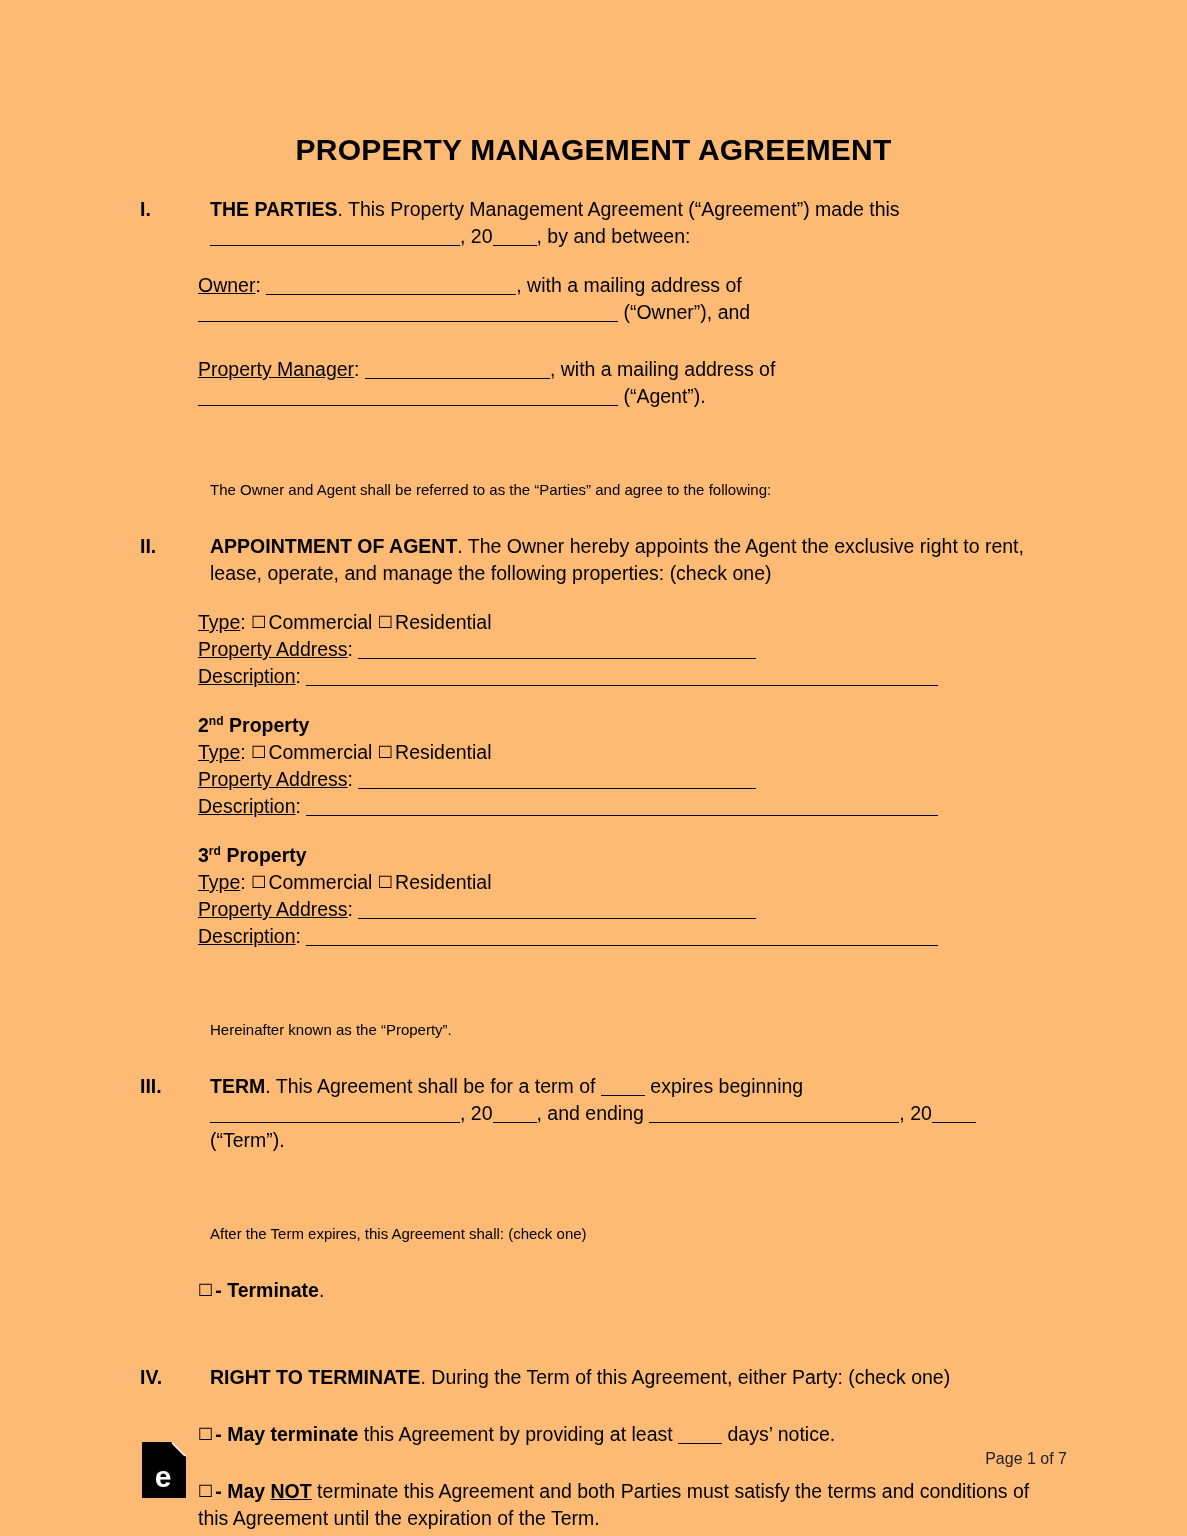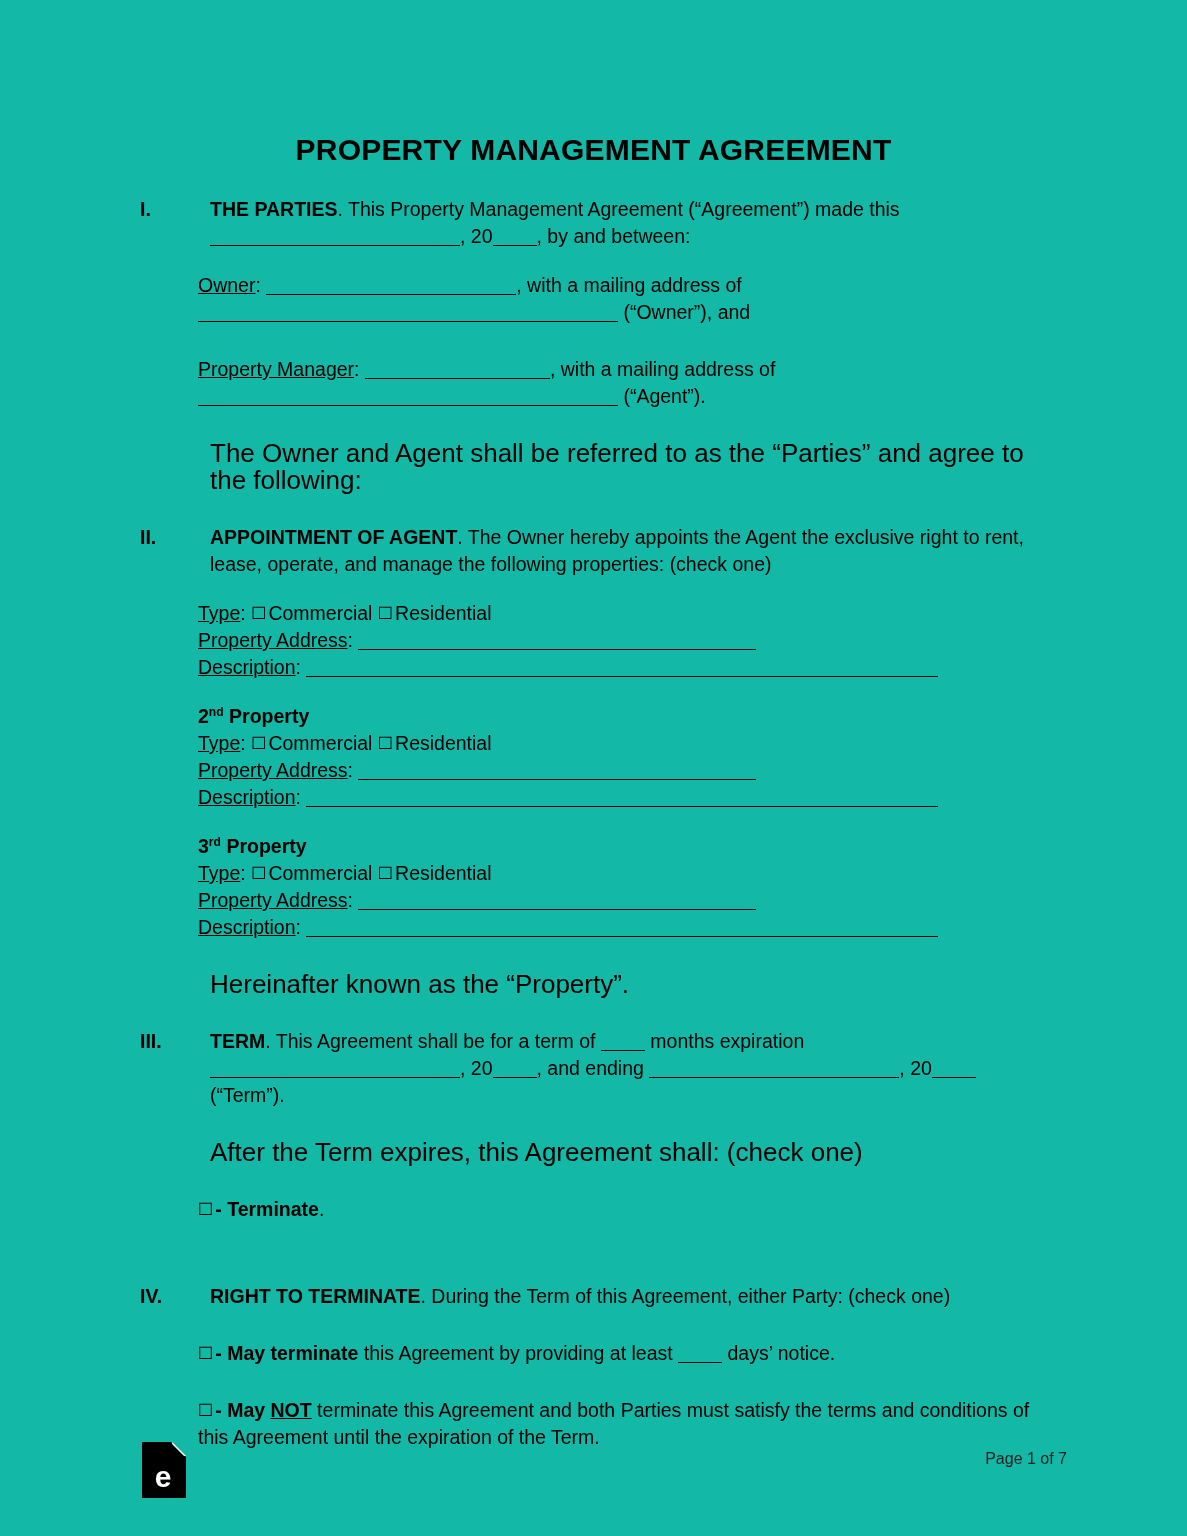--- a/index.html
+++ b/index.html
@@ -8,21 +8,21 @@
     background: #ffffff;
   }
   body {
     font-family: "Liberation Sans", sans-serif;
     color: #000000;
   }
   .page {
     position: relative;
     width: 1187px;
     height: 1536px;
-    background: #14b8a6;
+    background: #fdba74;
     overflow: hidden;
     box-sizing: border-box;
   }
   .doc-title {
     position: absolute;
     top: 133px;
     left: 0;
     width: 1187px;
     text-align: center;
     font-size: 30px;
@@ -46,23 +46,24 @@
     font-size: 19.5px;
     font-weight: bold;
     line-height: 27px;
   }
   .body-col {
     flex: 1 1 auto;
     font-size: 19.5px;
     line-height: 27px;
   }
   .para {
-    font-size: 26px;
+    font-size: 15px;
     line-height: 27px;
     margin-left: 70px;
+    margin-top: 36px;
   }
   .indent {
     margin-left: 58px;
     font-size: 19.5px;
     line-height: 27px;
   }
   b, .b { font-weight: bold; }
   u, .u { text-decoration: underline; }
   .gap-md { height: 22px; }
   .gap-lg { height: 30px; }
@@ -225,21 +226,21 @@
 
     <div class="para">Hereinafter known as the “Property”.</div>
 
     <div class="gap-lg"></div>
 
     <div class="clause">
       <div class="numeral">III.</div>
       <div class="body-col">
         <span class="b">TERM</span><span>. This Agreement shall be for a term of</span>
         <span class="ln ln-xs"></span>
-        <span>months expiration</span><br>
+        <span>expires beginning</span><br>
         <span class="ln ln-l"></span><span>, 20</span><span class="ln ln-xs"></span><span>, and ending</span>
         <span class="ln ln-l"></span><span>, 20</span><span class="ln ln-xs"></span><span> (“Term”).</span>
       </div>
     </div>
 
     <div class="gap-lg"></div>
 
     <div class="para">After the Term expires, this Agreement shall: (check one)</div>
 
     <div class="gap-lg"></div>

